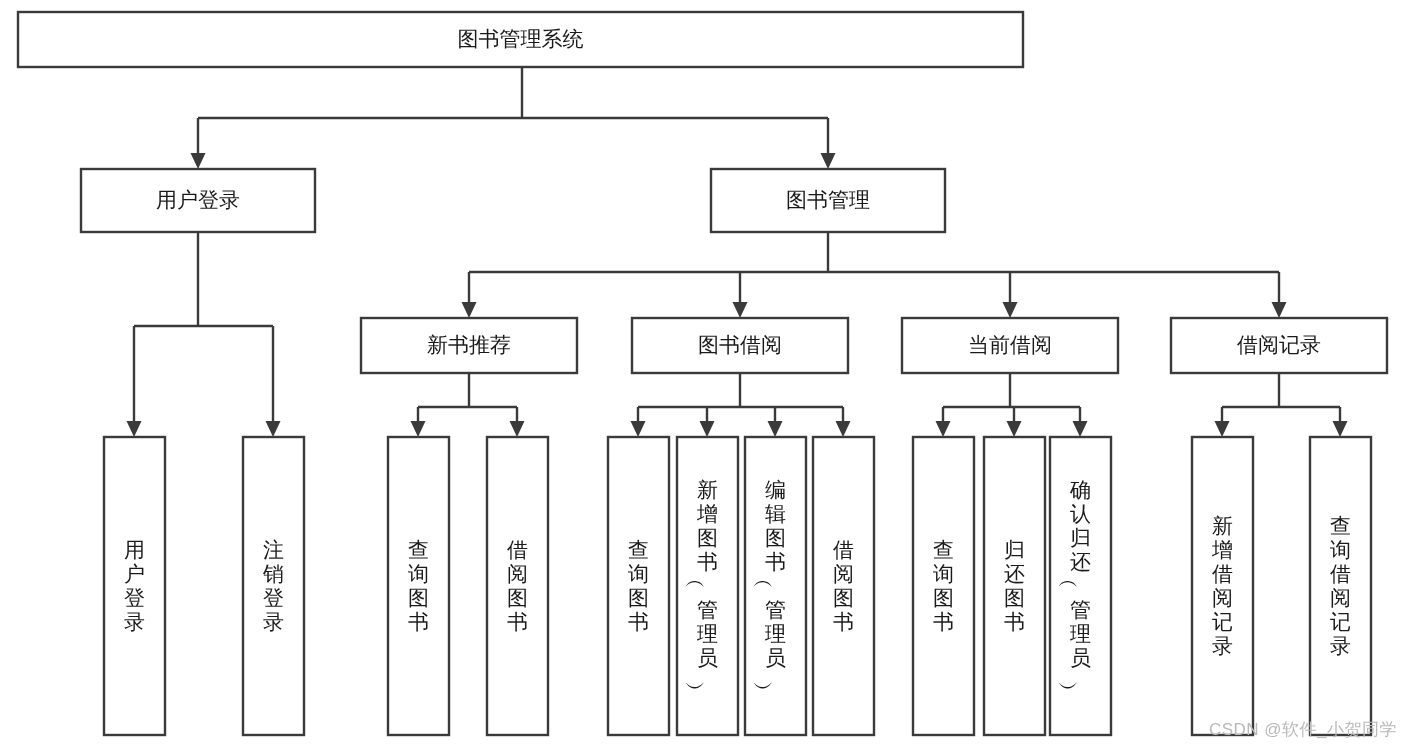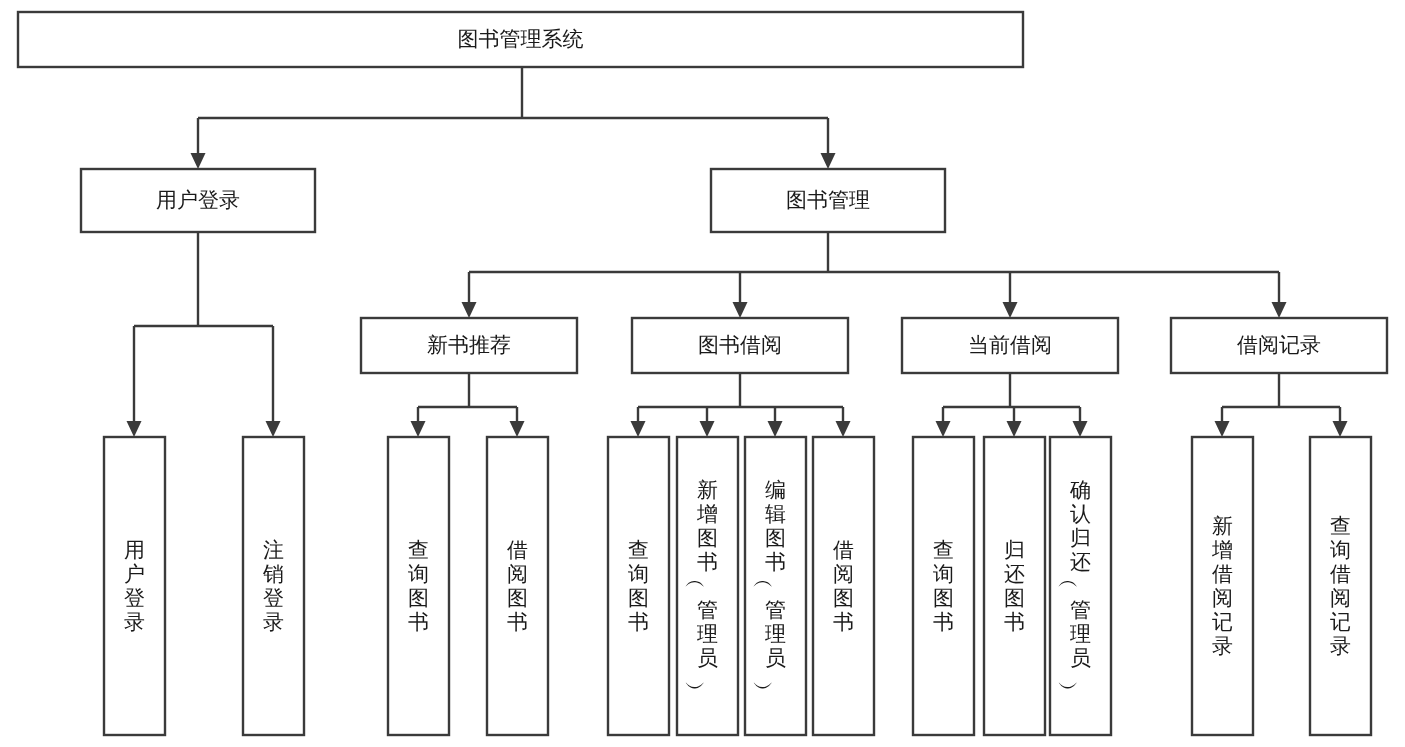--- a/index.html
+++ b/index.html
@@ -202,13 +202,14 @@
         <g>
           <rect x="1192" y="437" width="61" height="298" class="node-box"></rect>
           <text x="1222.5" y="533" class="node-label-v"><tspan x="1222.5" dy="0">新</tspan><tspan x="1222.5" dy="24">增</tspan><tspan x="1222.5" dy="24">借</tspan><tspan x="1222.5" dy="24">阅</tspan><tspan x="1222.5" dy="24">记</tspan><tspan x="1222.5" dy="24">录</tspan></text>
         </g>
         <g>
           <rect x="1310" y="437" width="61" height="298" class="node-box"></rect>
           <text x="1340.5" y="533" class="node-label-v"><tspan x="1340.5" dy="0">查</tspan><tspan x="1340.5" dy="24">询</tspan><tspan x="1340.5" dy="24">借</tspan><tspan x="1340.5" dy="24">阅</tspan><tspan x="1340.5" dy="24">记</tspan><tspan x="1340.5" dy="24">录</tspan></text>
         </g>
       </g>
   </svg>
+  <div class="watermark">CSDN @软件_小贺同学</div>
 </div>
 
 </body></html>

